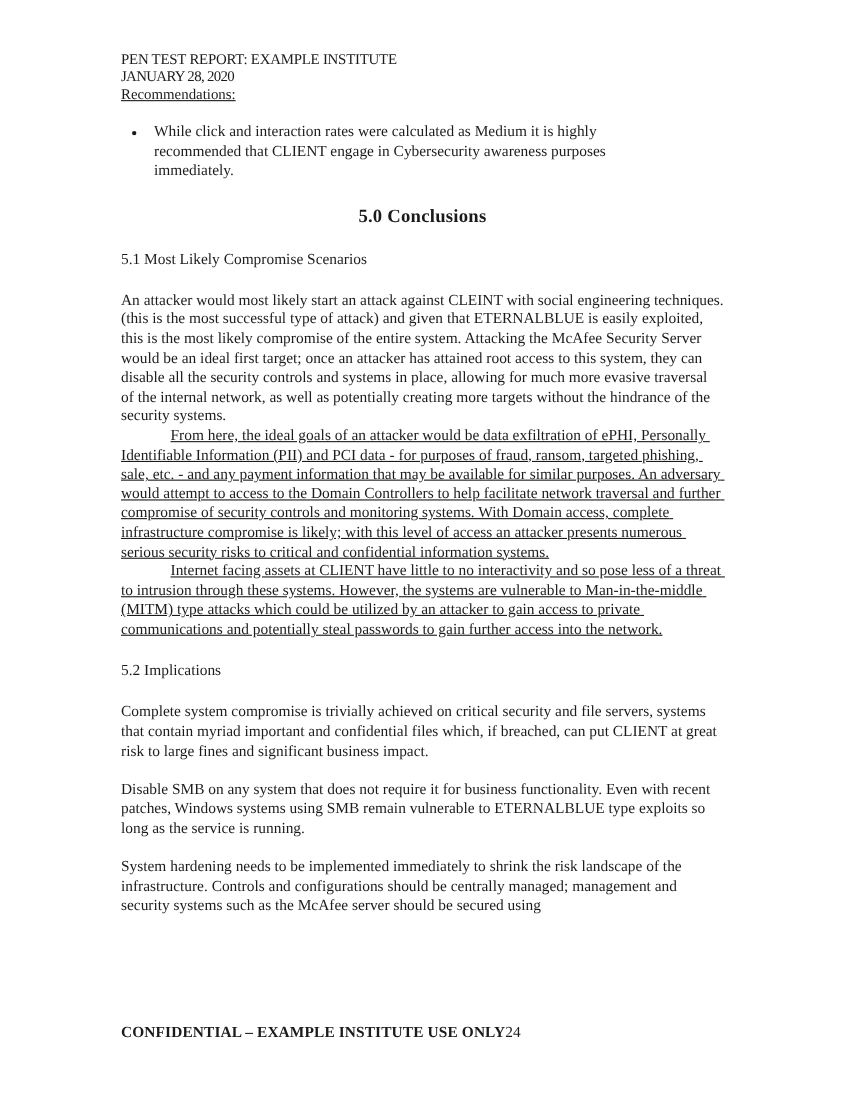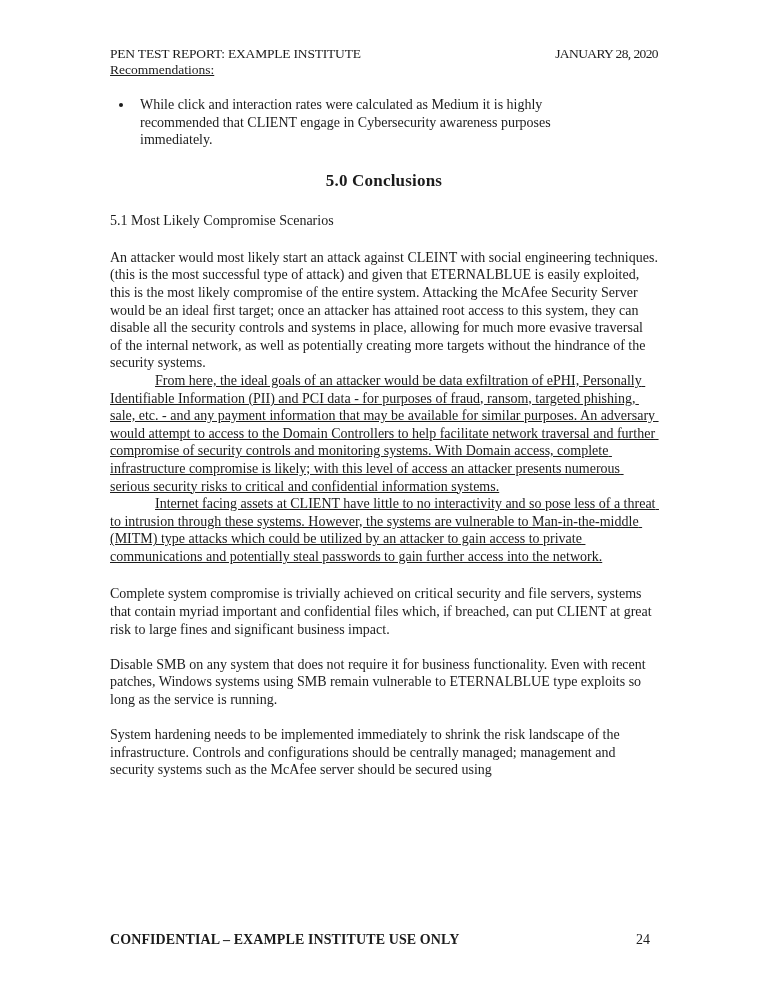--- a/index.html
+++ b/index.html
@@ -14,20 +14,21 @@
     position: relative;
     padding: 46px 110px 0 110px;
     overflow: hidden;
   }
   .header-row {
     display: flex;
     justify-content: space-between;
     align-items: flex-start;
     font-size: 13.5px;
     line-height: 16px;
+    flex-direction: column;
   }
   .report-title { letter-spacing: -0.2px; }
   .report-date { letter-spacing: -0.6px; }
   .section-label {
     font-size: 13.5px;
     line-height: 16px;
     text-decoration: underline;
   }
   ul.rec-list {
     margin: 18px 0 0 24px;
@@ -58,21 +59,21 @@
     white-space: pre-wrap;
   }
   p.body-para.indent { text-indent: 45px; text-decoration: underline; }
   p.body-para.spaced { margin-top: 17.6px; }
   .footer {
     position: absolute;
     left: 110px;
     right: 110px;
     bottom: 56px;
     display: flex;
-    justify-content: space-between;
+    justify-content: flex-start;
     align-items: baseline;
   }
   .footer-classification {
     font-size: 14px;
     font-weight: bold;
     letter-spacing: 0.1px;
   }
   .page-number { font-size: 14px; padding-right: 8px; }
 </style>
 </head>
@@ -94,20 +95,21 @@
   <h1 class="conclusions-title">5.0 Conclusions</h1>
 
   <h2 class="subsection-title">5.1 Most Likely Compromise Scenarios</h2>
 
   <div class="para-block">
     <p class="body-para">An attacker would most likely start an attack against CLEINT with social engineering techniques. (this is the most successful type of attack) and given that ETERNALBLUE is easily exploited, this is the most likely compromise of the entire system. Attacking the McAfee Security Server would be an ideal first target; once an attacker has attained root access to this system, they can disable all the security controls and systems in place, allowing for much more evasive traversal of the internal network, as well as potentially creating more targets without the hindrance of the security systems.</p>
     <p class="body-para indent">From here, the ideal goals of an attacker would be data exfiltration of ePHI, Personally Identifiable Information (PII) and PCI data - for purposes of fraud, ransom, targeted phishing, sale, etc. - and any payment information that may be available for similar purposes. An adversary would attempt to access to the Domain Controllers to help facilitate network traversal and further compromise of security controls and monitoring systems. With Domain access, complete infrastructure compromise is likely; with this level of access an attacker presents numerous serious security risks to critical and confidential information systems.</p>
     <p class="body-para indent">Internet facing assets at CLIENT have little to no interactivity and so pose less of a threat to intrusion through these systems. However, the systems are vulnerable to Man-in-the-middle (MITM) type attacks which could be utilized by an attacker to gain access to private communications and potentially steal passwords to gain further access into the network.</p>
   </div>
 
+  <h2 class="subsection-title">5.2 Implications</h2>
 
   <div class="para-block">
     <p class="body-para spaced">Complete system compromise is trivially achieved on critical security and file servers, systems that contain myriad important and confidential files which, if breached, can put CLIENT at great risk to large fines and significant business impact.</p>
     <p class="body-para spaced">Disable SMB on any system that does not require it for business functionality. Even with recent patches, Windows systems using SMB remain vulnerable to ETERNALBLUE type exploits so long as the service is running.</p>
     <p class="body-para spaced">System hardening needs to be implemented immediately to shrink the risk landscape of the infrastructure. Controls and configurations should be centrally managed; management and security systems such as the McAfee server should be secured using</p>
   </div>
 
   <div class="footer">
     <span class="footer-classification">CONFIDENTIAL – EXAMPLE INSTITUTE USE ONLY</span>
     <span class="page-number">24</span>

